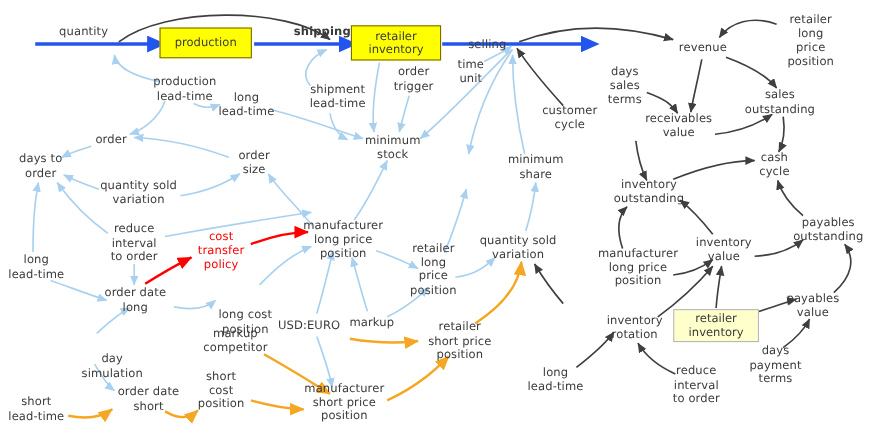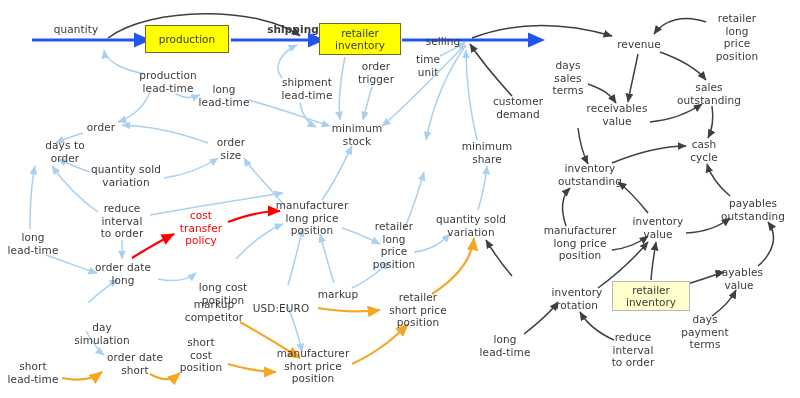--- a/index.html
+++ b/index.html
@@ -166,37 +166,37 @@
 lead-time</div>
   <div class="node-label" style="left:224px;top:95px;">long
 lead-time</div>
   <div class="node-label" style="left:307px;top:88px;">shipment
 lead-time</div>
   <div class="node-label" style="left:376px;top:72px;">order
 trigger</div>
   <div class="node-label" style="left:428px;top:65px;">time
 unit</div>
   <div class="node-label" style="left:518px;top:107px;">customer
-demand</div>
+cycle</div>
   <div class="node-label" style="left:568px;top:78px;">days
 sales
 terms</div>
   <div class="node-label" style="left:639px;top:44px;">revenue</div>
   <div class="node-label" style="left:737px;top:37px;">retailer
 long
 price
 position</div>
   <div class="node-label" style="left:709px;top:93px;">sales
 outstanding</div>
   <div class="node-label" style="left:617px;top:114px;">receivables
 value</div>
   <div class="node-label" style="left:704px;top:150px;">cash
 cycle</div>
   <div class="node-label" style="left:101px;top:127px;">order</div>
-  <div class="node-label" style="left:37px;top:151px;margin-left:28px;">days to
+  <div class="node-label" style="left:37px;top:151px;">days to
 order</div>
   <div class="node-label" style="left:231px;top:148px;">order
 size</div>
   <div class="node-label" style="left:126px;top:175px;">quantity sold
 variation</div>
   <div class="node-label" style="left:357px;top:134px;">minimum
 stock</div>
   <div class="node-label" style="left:487px;top:152px;">minimum
 share</div>
   <div class="node-label" style="left:590px;top:174px;">inventory
@@ -224,21 +224,21 @@
 variation</div>
   <div class="node-label" style="left:580px;top:243px;">manufacturer
 long price
 position</div>
   <div class="node-label" style="left:739px;top:278px;">payables
 value</div>
   <div class="node-label" style="left:123px;top:273px;">order date
 long</div>
   <div class="node-label" style="left:223px;top:273px;margin-top:20px;">long cost
 position</div>
-  <div class="node-label" style="left:281px;top:296px;margin-top:12px;">USD:EURO</div>
+  <div class="node-label" style="left:281px;top:296px;">USD:EURO</div>
   <div class="node-label" style="left:338px;top:294px;">markup</div>
   <div class="node-label" style="left:418px;top:310px;">retailer
 short price
 position</div>
   <div class="node-label" style="left:577px;top:298px;">inventory
 rotation</div>
   <div class="node-label" style="left:75px;top:333px;margin-left:27px;">day
 simulation</div>
   <div class="node-label" style="left:214px;top:310px;">markup
 competitor</div>

